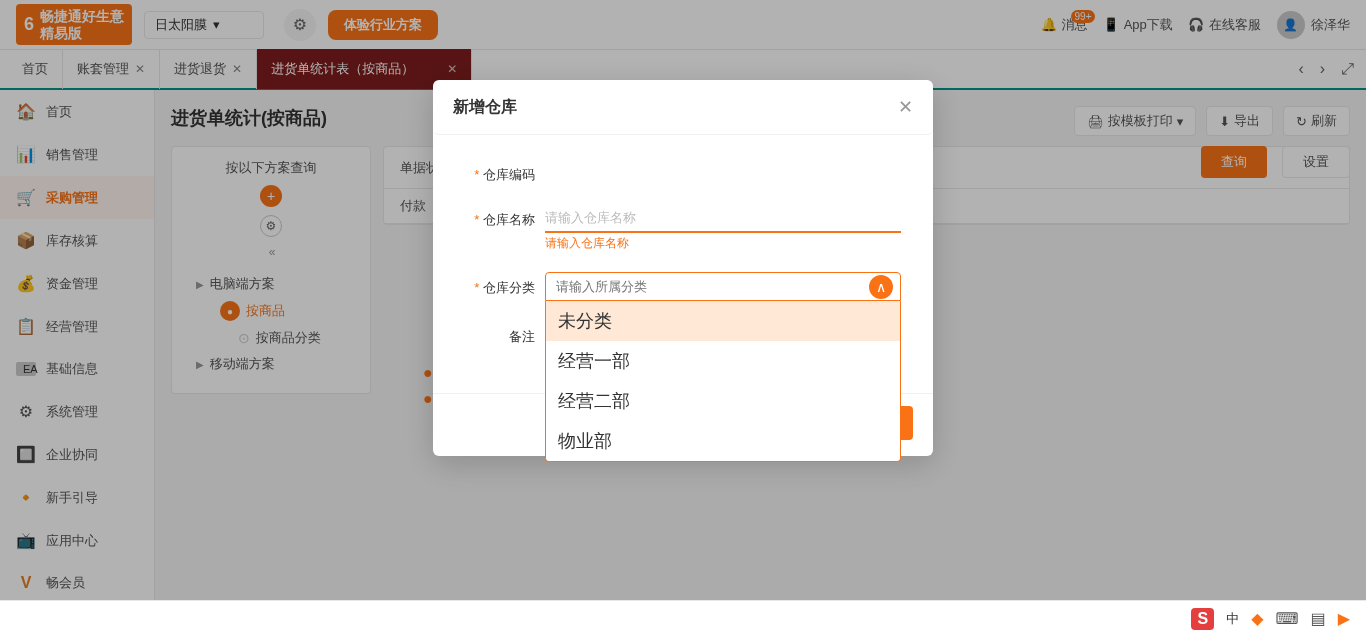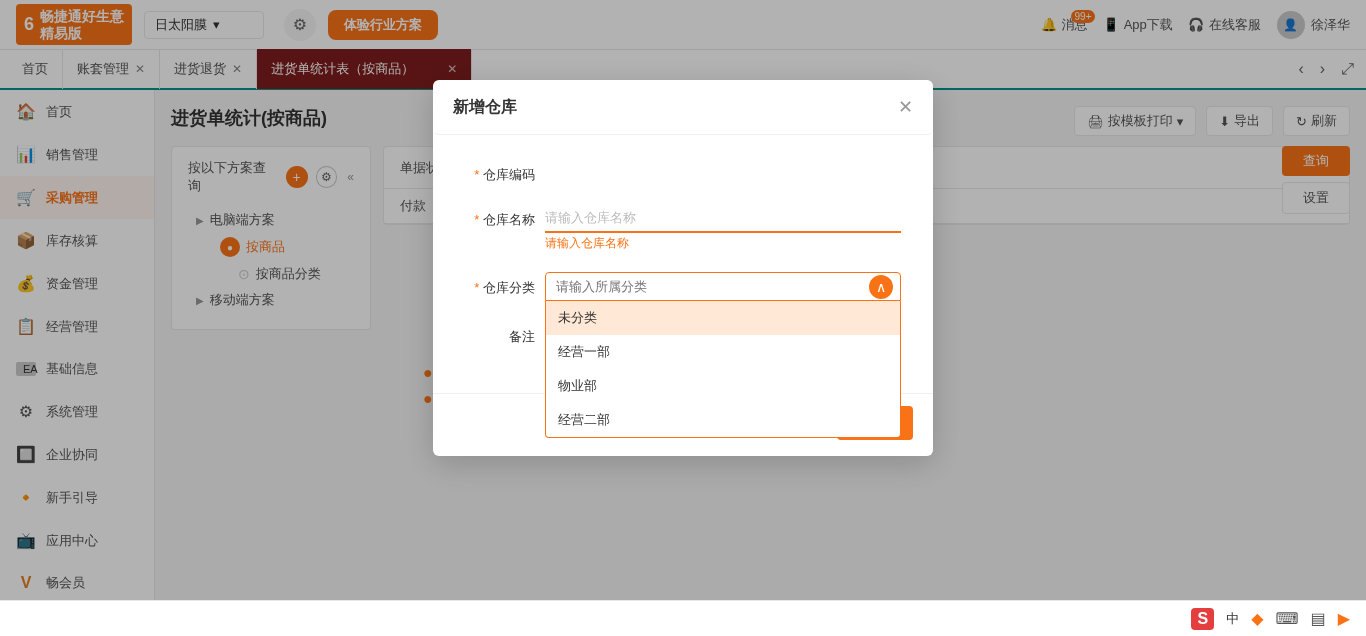--- a/index.html
+++ b/index.html
@@ -76,21 +76,21 @@
     }
 
     
     .content-area { flex: 1; padding: 16px; position: relative; overflow: hidden; }
     .page-title { font-size: 18px; font-weight: bold; color: #333; margin-bottom: 16px; }
 
     .filter-bar {
       background: #fff; border: 1px solid #e8e8e8; border-radius: 4px;
       padding: 12px 16px; margin-bottom: 12px;
     }
-    .filter-header { display: flex; align-items: center; gap: 8px; color: #555; font-size: 13px; margin-bottom: 8px; }
+    .filter-header { display: flex; align-items: center; gap: 8px; color: #555; font-size: 13px; margin-bottom: 8px; flex-direction: column; }
     .filter-add-btn { width: 22px; height: 22px; border-radius: 50%; background: #f97316; color: #fff; border: none; cursor: pointer; font-size: 14px; display: flex; align-items: center; justify-content: center; }
     .filter-gear-btn { width: 22px; height: 22px; border-radius: 50%; border: 1px solid #ccc; background: none; cursor: pointer; font-size: 12px; display: flex; align-items: center; justify-content: center; color: #666; }
     .filter-collapse { cursor: pointer; color: #999; font-size: 12px; margin-left: 2px; }
 
     .scheme-tree { padding: 4px 0; }
     .scheme-node { display: flex; align-items: center; gap: 6px; padding: 4px 8px; font-size: 13px; color: #555; cursor: pointer; }
     .scheme-node .arrow { color: #999; font-size: 10px; }
     .scheme-node.sub { padding-left: 32px; }
     .scheme-node.active { color: #f97316; }
     .scheme-icon { width: 20px; height: 20px; border-radius: 50%; background: #f97316; color: #fff; font-size: 11px; display: flex; align-items: center; justify-content: center; }
@@ -151,21 +151,21 @@
       position: absolute; right: 8px; top: 50%; transform: translateY(-50%);
       width: 24px; height: 24px; background: #f97316; border-radius: 50%;
       display: flex; align-items: center; justify-content: center; color: #fff; font-size: 14px; cursor: pointer;
     }
     .category-dropdown {
       position: absolute; top: 100%; left: 0; right: 0;
       background: #fff; border: 1px solid #f97316; border-top: none;
       z-index: 200; border-radius: 0 0 4px 4px;
     }
     .dropdown-item {
-      padding: 8px 12px; cursor: pointer; font-size: 13px; color: #333;
+      padding: 8px 12px; cursor: pointer; font-size: 18px; color: #333;
     }
     .dropdown-item.selected { background: #ffe9d6; color: #333; }
 
     .modal-footer { display: flex; justify-content: flex-end; padding: 12px 20px 16px; gap: 10px; border-top: 1px solid #f0f0f0; }
     .save-btn { background: #f97316; color: #fff; border: none; border-radius: 4px; padding: 8px 24px; cursor: pointer; font-size: 14px; font-weight: bold; }
 
     
     .empty-state { text-align: center; padding: 40px; color: #999; }
   </style>
 </head>
@@ -347,21 +347,21 @@
               <span style="margin-left:auto;">▾</span>
             </div>
             <span style="flex:1;"></span>
             <span class="toolbar-label" style="color:#aaa;">商品</span>
           </div>
           <div class="table-toolbar">
             <span class="toolbar-label">付款</span>
           </div>
         </div>
 
-        <div style="position:absolute;right:0;top:0;display:flex;flex-direction:column;gap:6px;">
+        <div style="position:absolute;right:0;top:0;display:flex;gap:15px;">
           <button class="query-btn">查询</button>
           <button class="setting-btn">设置</button>
         </div>
 
         <div class="empty-state" style="margin-top:40px;">
           <div style="font-size:40px;color:#ccc;">📋</div>
           <div style="display:flex;flex-direction:column;gap:8px;margin-top:12px;">
             <div style="display:flex;align-items:center;gap:6px;">
               <span style="color:#f97316;font-size:16px;">●</span>
               <span>可以选择方案来查询数据</span>
@@ -400,22 +400,22 @@
       <div class="form-row">
         <span class="form-label required">仓库分类</span>
         <div class="form-field">
           <div class="category-input-wrap">
             <input class="category-input" type="text" placeholder="请输入所属分类" style="">
             <div class="category-arrow">∧</div>
           </div>
           <div class="category-dropdown">
             <div class="dropdown-item selected">未分类</div>
             <div class="dropdown-item">经营一部</div>
+            <div class="dropdown-item">经营二部</div>
             <div class="dropdown-item">物业部</div>
-            <div class="dropdown-item">经营二部</div>
           </div>
         </div>
       </div>
 
       <div class="form-row">
         <span class="form-label">备注</span>
         <div class="form-field">
           <input class="form-input" type="text" style="">
         </div>
       </div>

